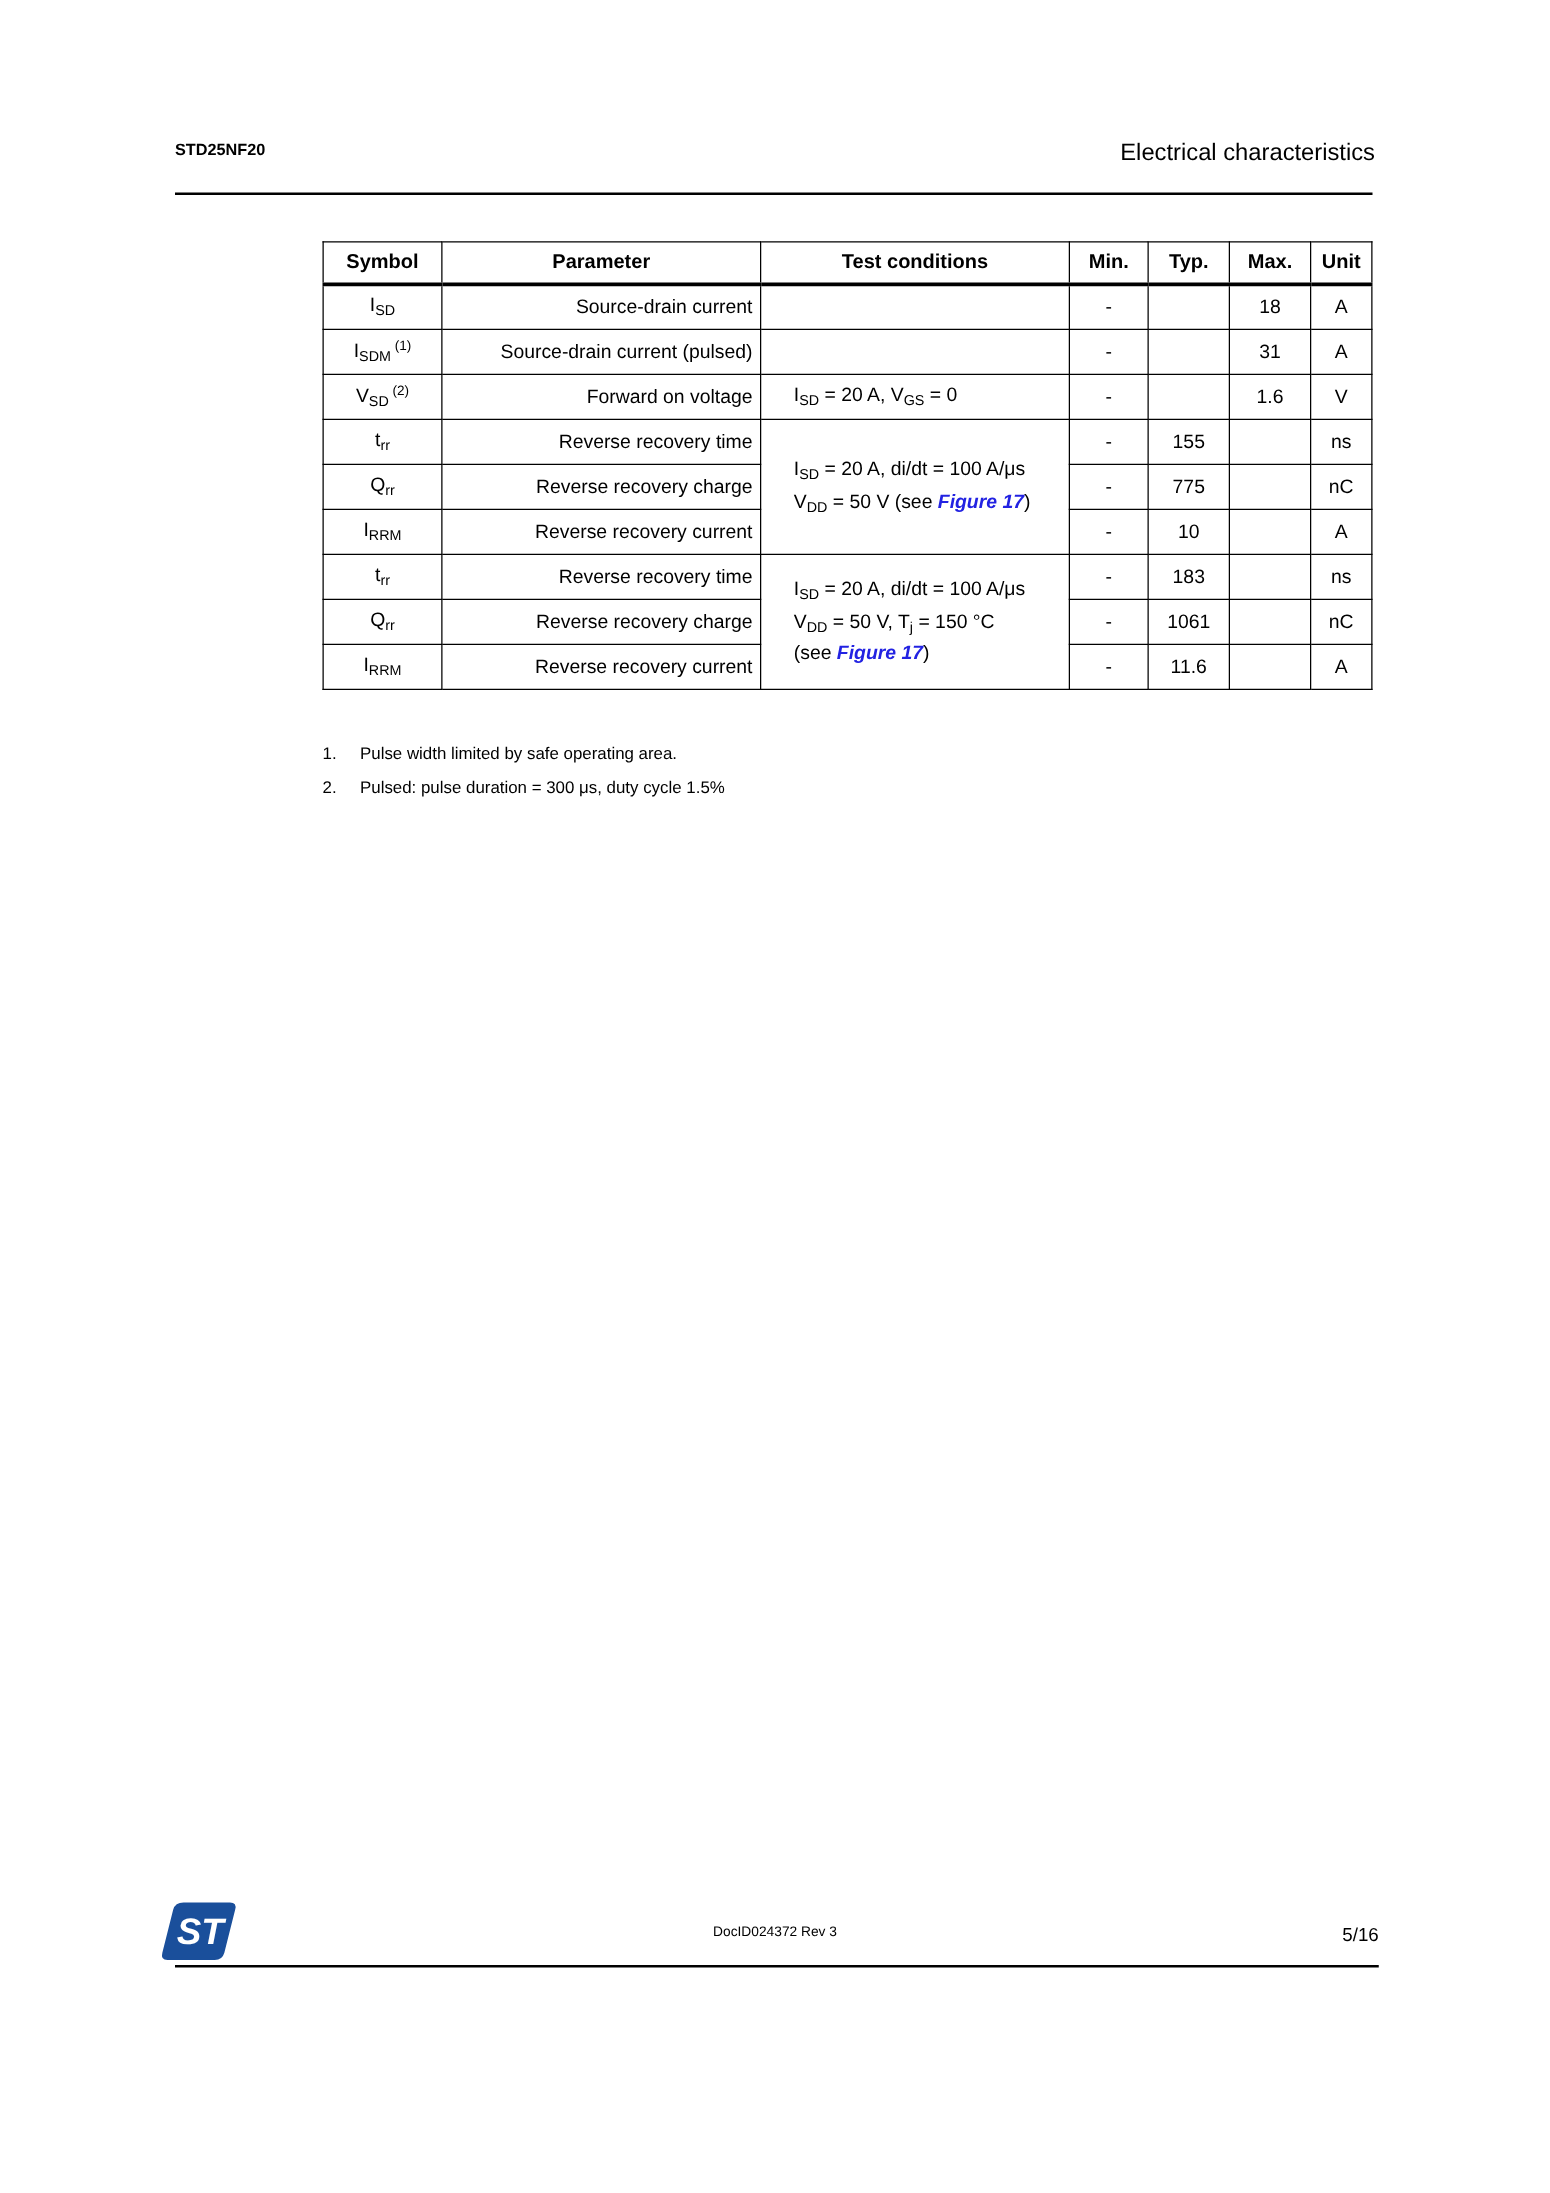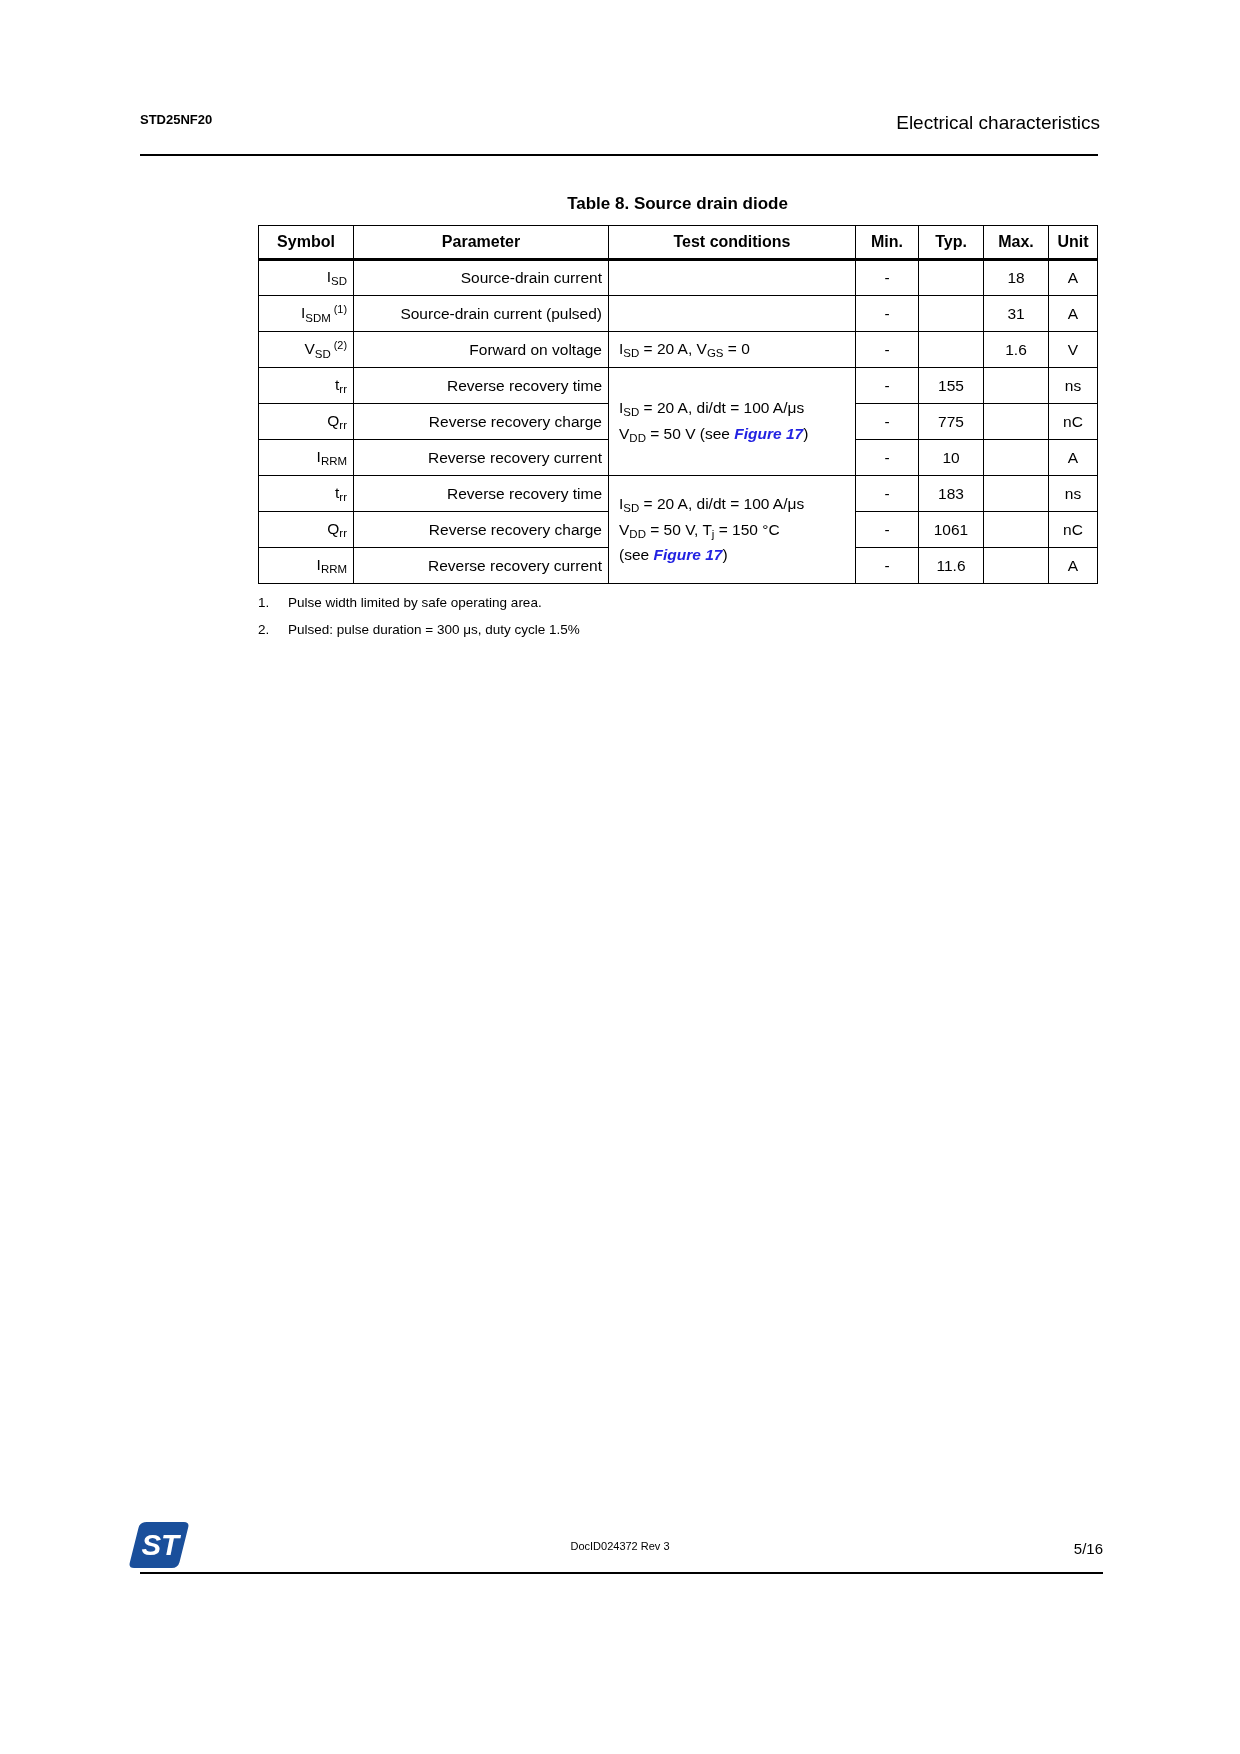--- a/index.html
+++ b/index.html
@@ -22,23 +22,23 @@
   .header-rule{position:absolute; left:140px; top:154px; width:958px; height:2px; background:var(--ink);}
 
   
   .content{position:absolute; left:258px; top:193px; width:839px;}
   .table-title{font-size:17px; font-weight:bold; text-align:center; line-height:22px; margin-bottom:10px;}
 
   table{border-collapse:collapse; width:839px; table-layout:fixed;}
   th,td{border:1px solid var(--ink); font-size:15.5px; padding:0 6px; vertical-align:middle;}
   thead th{height:34px; font-weight:bold; border-bottom:3px solid var(--ink); font-size:16px;}
   tbody td{height:36px;}
-  td.c-sym{text-align:right;}
+  td.c-sym{text-align:center;}
   td.c-param{text-align:right; padding-left:10px;}
-  td.c-cond{text-align:left; padding-left:10px; line-height:1.5;}
+  td.c-cond{text-align:left; padding-left:26px; line-height:1.5;}
   td.c-num{text-align:center;}
 
   .fmt-sub{font-size:74%; vertical-align:-0.28em;}
   .fmt-sup{font-size:70%; vertical-align:0.5em;}
   .fmt-link{color:var(--link-color); font-style:italic; cursor:pointer;font-weight:bold;}
 
   
   .footnotes{position:absolute; left:258px; top:594px; width:720px;}
   .footnote{display:flex; font-size:13.5px; margin-bottom:10px; line-height:17px;}
   .fn-num{width:30px; flex:0 0 30px;}
@@ -50,21 +50,20 @@
   .footer-page{position:absolute; right:137px; top:1540px; font-size:15px;}
 </style>
 </head>
 <body>
 
 <div class="page-header-left">STD25NF20</div>
 <div class="page-header-right">Electrical characteristics</div>
 <div class="header-rule"></div>
 
 <div class="content">
-  <div class="table-title">Table 8. Source drain diode</div>
 
   <table>
     <colgroup>
       <col style="width:95px">
         <col style="width:255px">
         <col style="width:247px">
       <col style="width:63px">
         <col style="width:65px">
         <col style="width:65px">
         <col style="width:49px">

